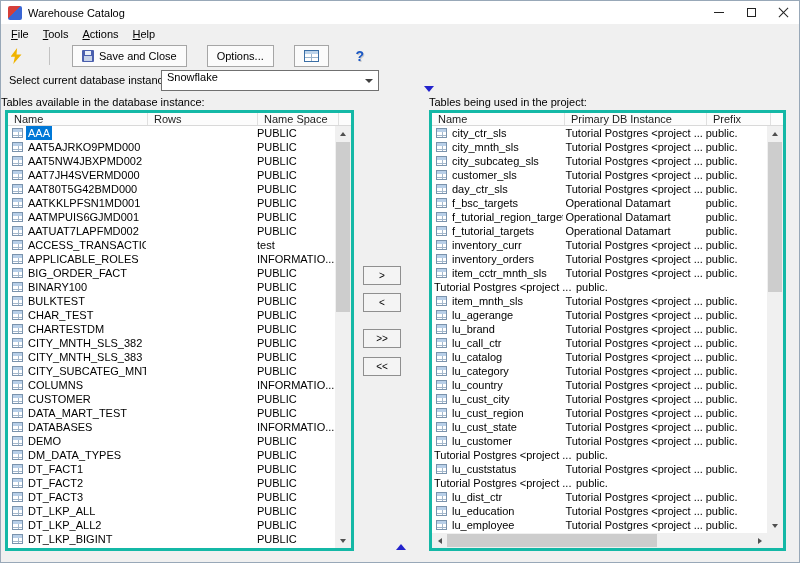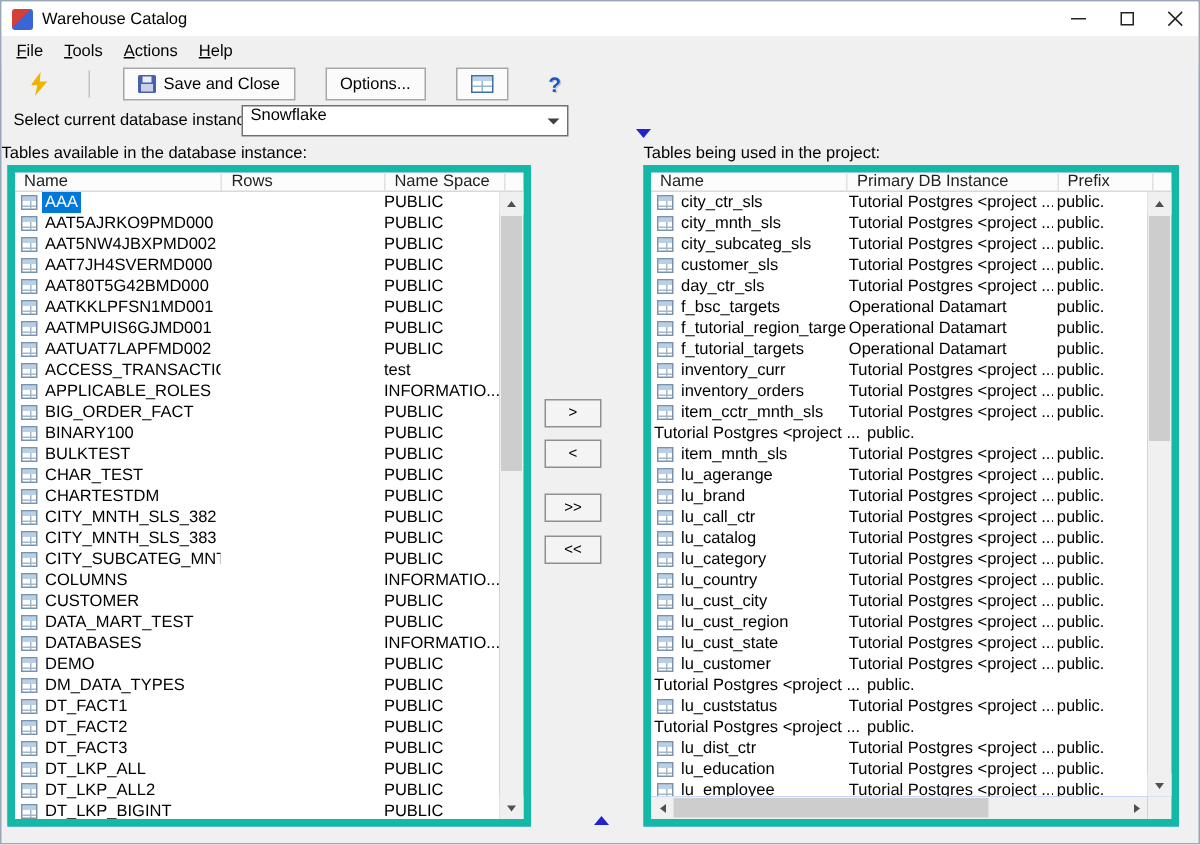--- a/index.html
+++ b/index.html
@@ -38,21 +38,21 @@
   
   .menubar {
     position: absolute; left: 0; top: 23px; width: 100%; height: 19px;
     display: flex; align-items: center; padding-left: 3px; background: #f0f0f0;
   }
   .menu-item { display: inline-block; padding: 2px 7px; }
   .menu-item::first-letter { text-decoration: underline; }
   
   .toolbar {
     position: absolute; left: 0; top: 42px; width: 100%; height: 26px;
-    display: flex; align-items: center; gap: 20px; padding-left: 14px;
+    display: flex; align-items: center; gap: 20px; padding-left: 4px;
   }
   .tb-flat { height: 22px; min-width: 22px; display: flex; align-items: center; justify-content: center; }
   .tb-sep { width: 1px; height: 18px; background: #c2c2c2; margin: 0 2px; }
   .tb-btn {
     height: 22px; border: 1px solid #a6a6a6; background: #fbfbfb;
     display: flex; align-items: center; gap: 5px; padding: 0 9px;
     font-family: inherit; font-size: 11px;
   }
   .bolt-icon {
     width: 11px; height: 16px; background: #f0b400;
@@ -87,21 +87,21 @@
     border-left: 5px solid transparent; border-right: 5px solid transparent; border-top: 6px solid #2323cc;
   }
   .expander-up {
     position: absolute; left: 395px; top: 543px; width: 0; height: 0;
     border-left: 5px solid transparent; border-right: 5px solid transparent; border-bottom: 6px solid #2323cc;
   }
   
   .panel-label-left  { position: absolute; left: 0;   top: 95px; }
   .panel-label-right { position: absolute; left: 428px; top: 95px; }
   
-  .table { position: absolute; top: 109px; height: 441px; background: #3b82f6; border: 5px solid #14b8a6; }
+  .table { position: absolute; top: 109px; height: 441px; background: #fef9c3; border: 3px solid #14b8a6; }
   #left-table  { left: 4px;   width: 349px; }
   #right-table { left: 428px; width: 357px; }
   .thead { display: flex; height: 13px; background: #fcfcfc; border-bottom: 1px solid #d9d9d9; }
   .th {
     padding: 0 6px; border-right: 1px solid #e0e0e0; overflow: hidden;
     white-space: nowrap; font-size: 11px; line-height: 12px; color: #222;
   }
   .thfill { flex: 1; border-right: none; }
   .lth1 { width: 140px; } .lth2 { width: 110px; } .lth3 { width: 81px; }
   .rth1 { width: 133px; } .rth2 { width: 142px; } .rth3 { width: 64px; }

